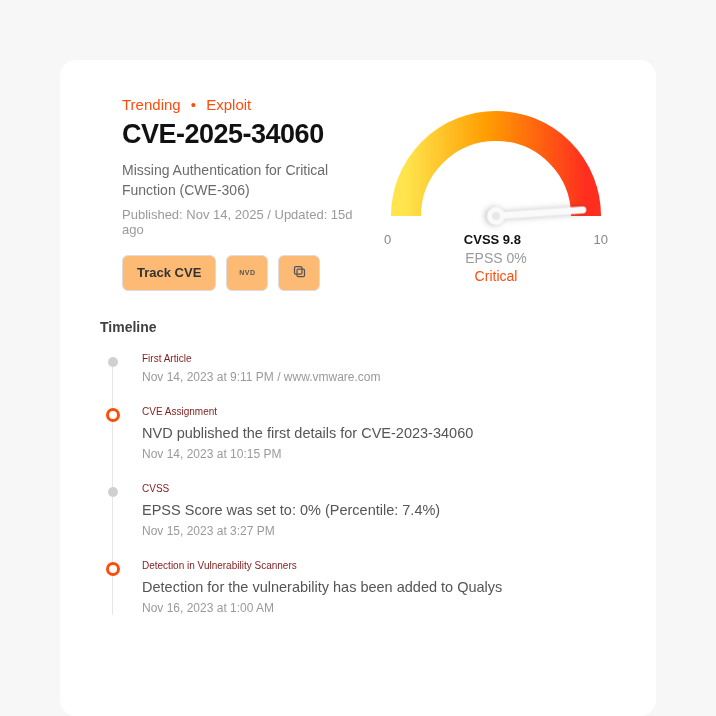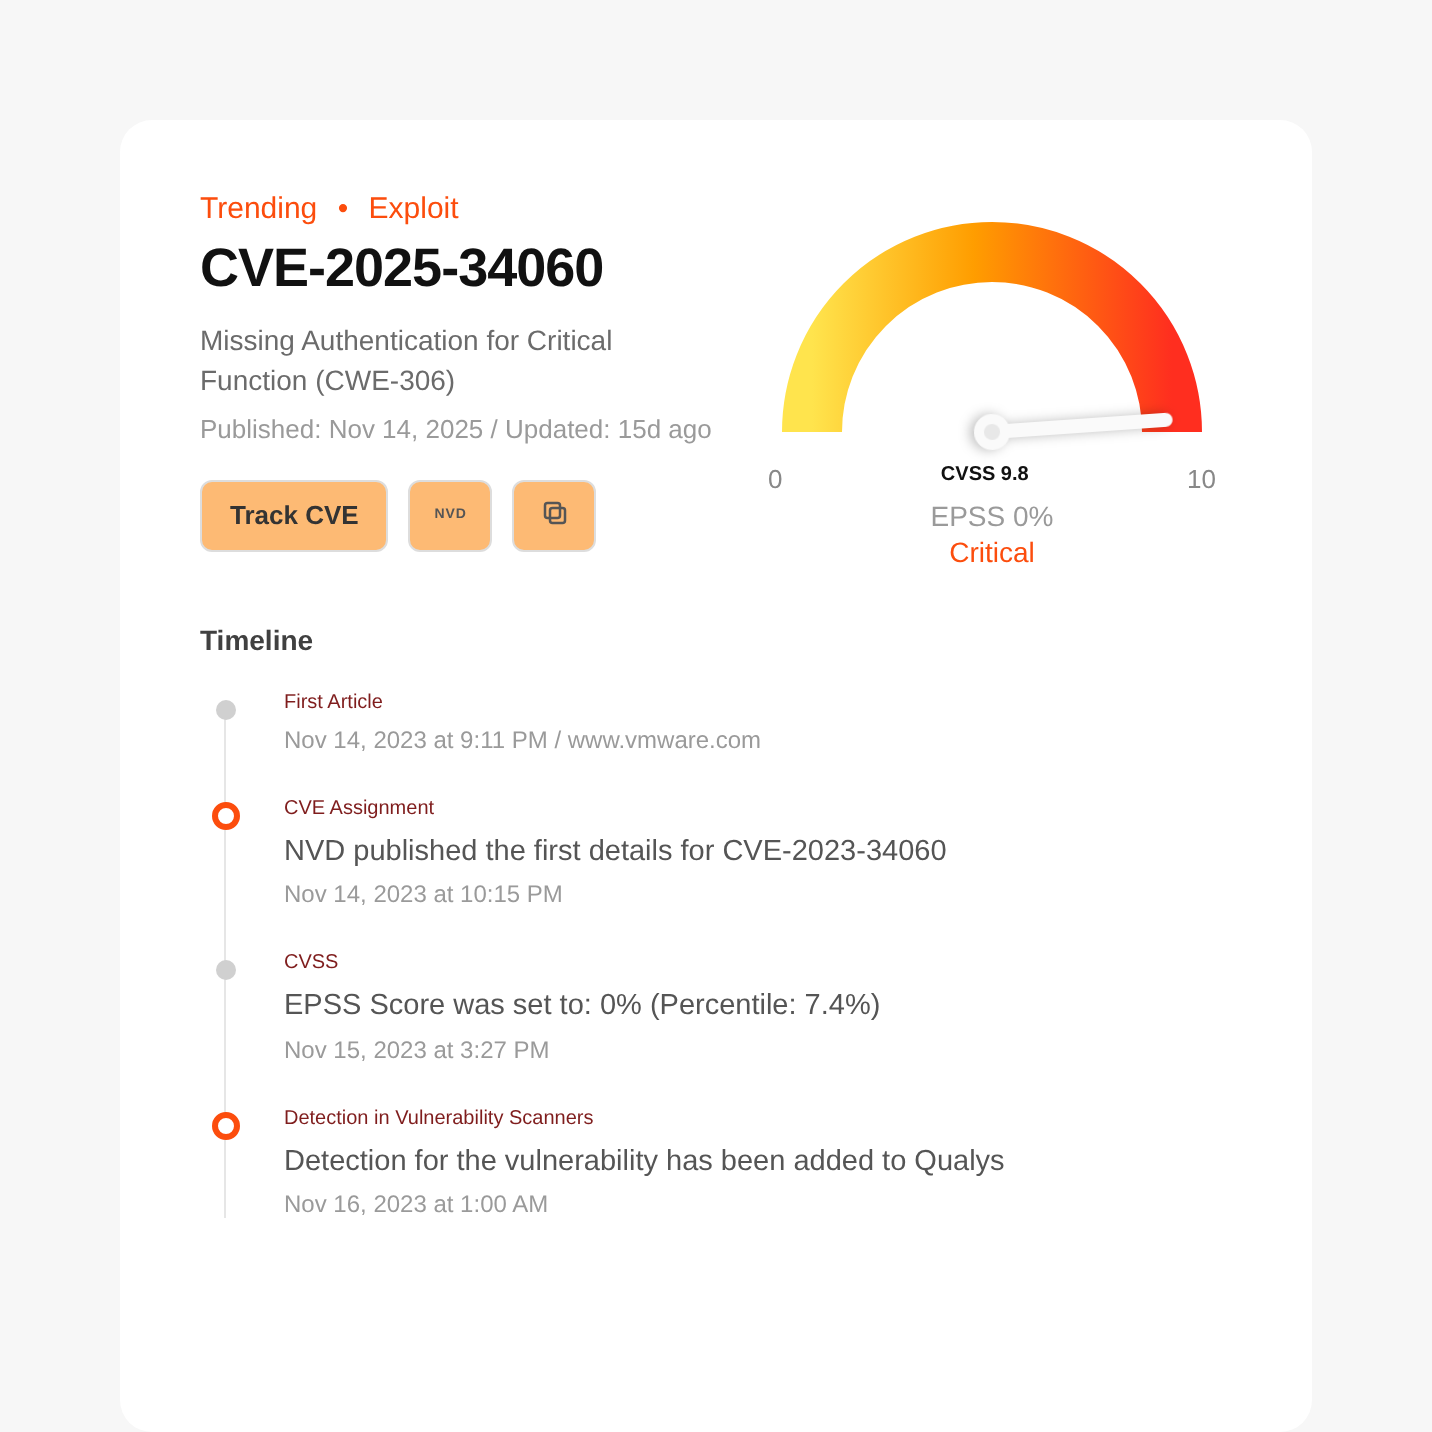--- a/index.html
+++ b/index.html
@@ -15,20 +15,21 @@
     background: #fff;
     border-radius: 16px;
     padding: 36px 40px 0 40px;
     height: 656px;
     position: relative;
   }
   .top-row {
     display: flex;
     justify-content: space-between;
     align-items: flex-start;
+    margin-left: 22px;
   }
   .left-col { flex: 1; padding-right: 20px; }
   .tags {
     color: #fc4d0d;
     font-size: 15px;
     font-weight: 500;
     margin-bottom: 6px;
   }
   .tag-sep { margin: 0 6px; }
   .cve-title {
@@ -93,21 +94,21 @@
     display: flex;
     justify-content: space-between;
     font-size: 13px;
     color: #888;
     padding: 0 8px;
     margin-top: -4px;
   }
   .cvss-score {
     font-weight: 700;
     color: #111;
-    font-size: 10px;
+    font-size: 13px;
   }
   .epss {
     color: #9a9a9a;
     font-size: 14px;
     margin-top: 3px;
     text-align: center;
   }
   .critical {
     color: #fc4d0d;
     font-size: 14px;

